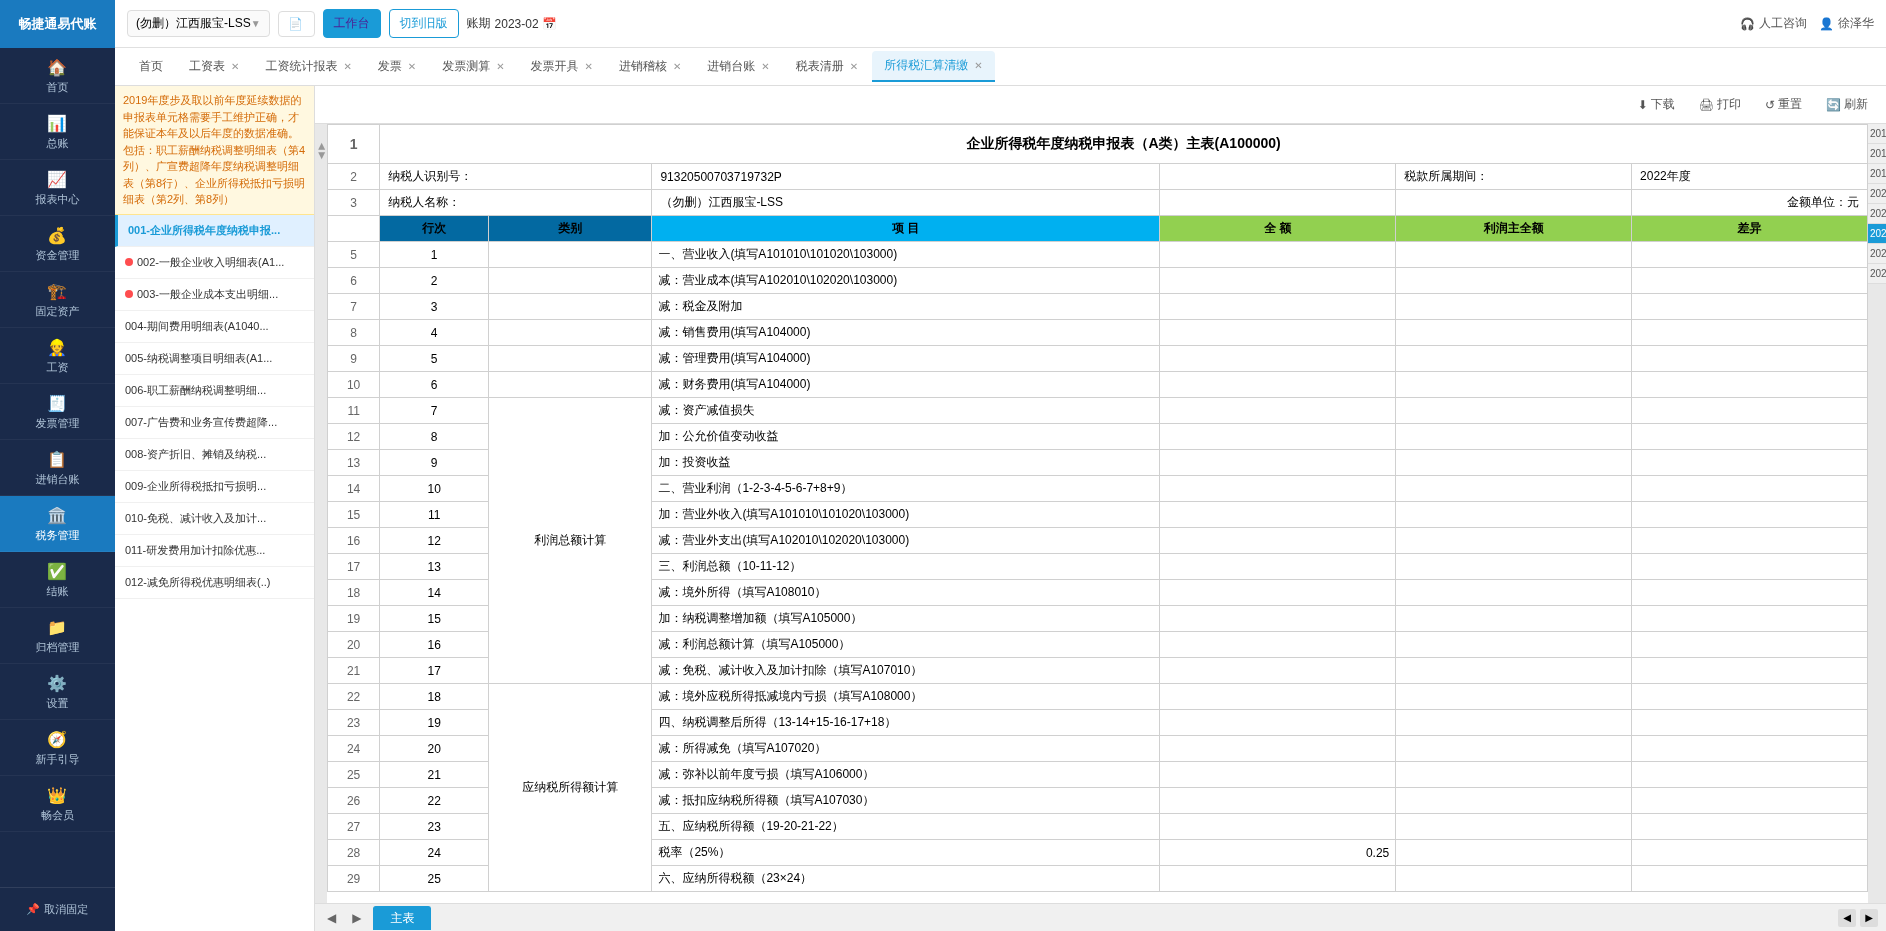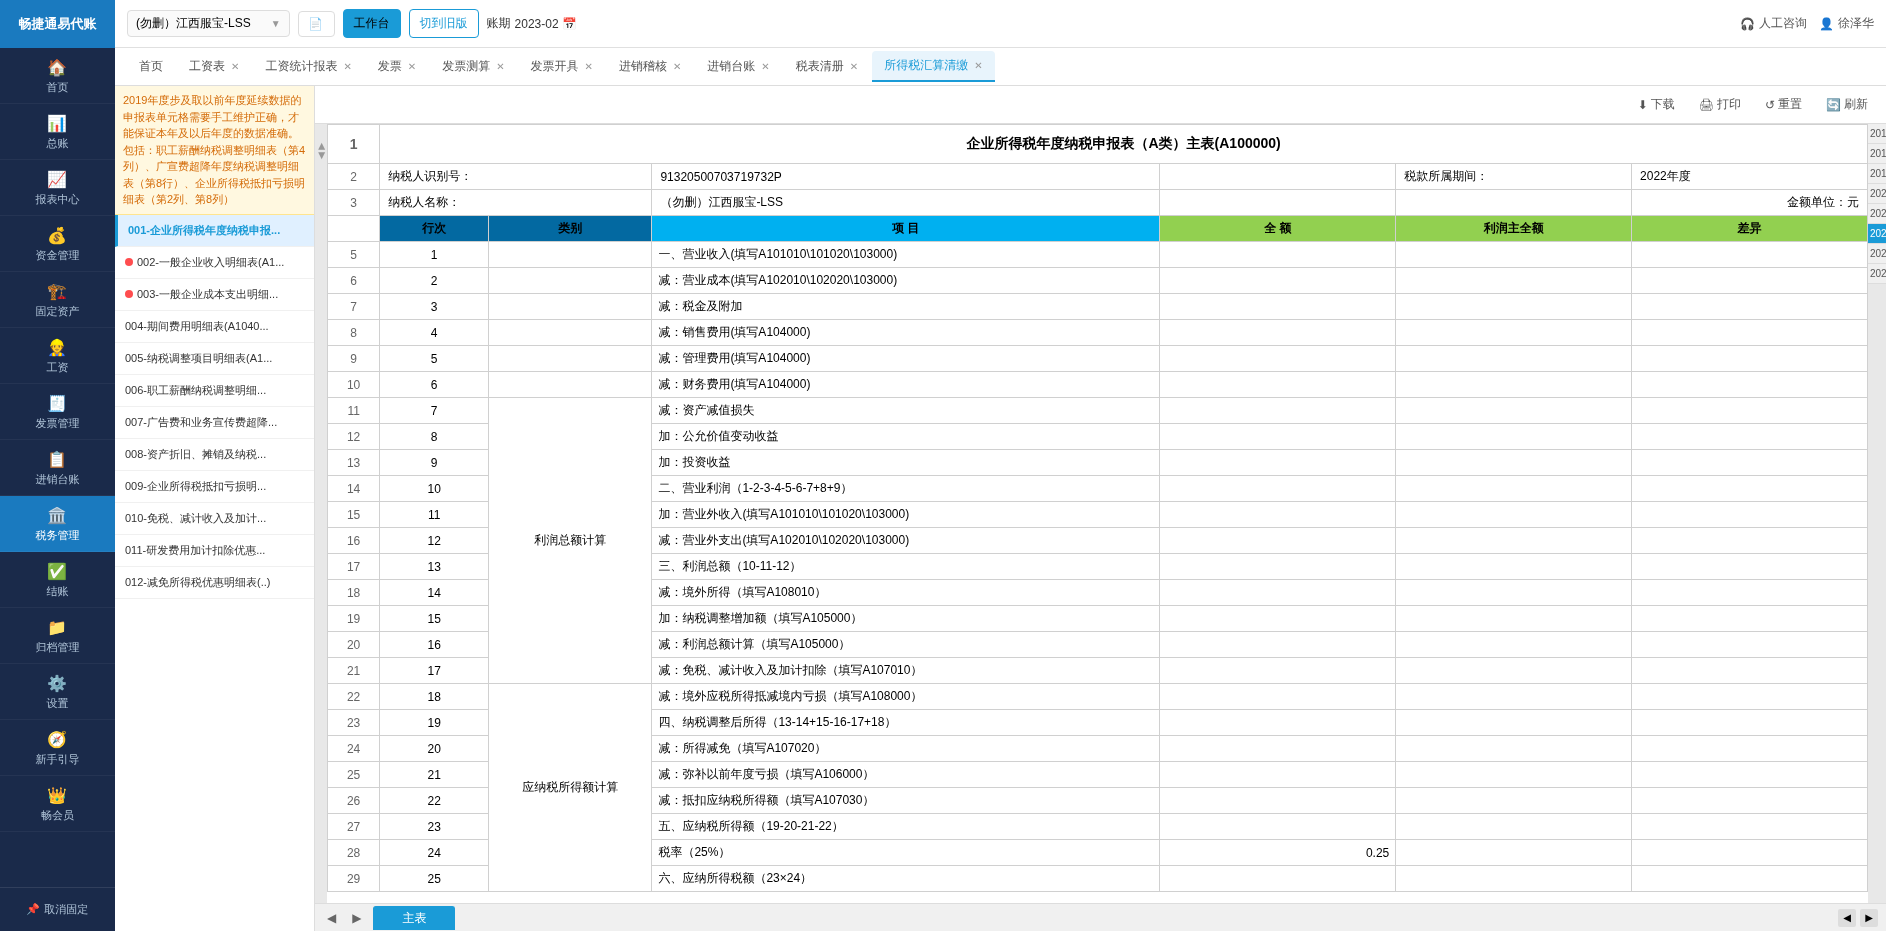--- a/index.html
+++ b/index.html
@@ -13,24 +13,24 @@
     .sidebar-item .icon { font-size: 16px; margin-bottom: 3px; }
     .sidebar-item.active { background: #1a7abf; color: #fff; }
     .sidebar-bottom { margin-top: auto; border-top: 1px solid rgba(255,255,255,0.1); padding: 8px 0; }
     .sidebar-bottom-item { display: flex; align-items: center; justify-content: center; padding: 6px; color: #b0c4d8; cursor: pointer; font-size: 11px; gap: 4px; }
 
     
     .main { flex: 1; display: flex; flex-direction: column; overflow: hidden; background: #f5f5f5; }
 
     
     .topbar { height: 48px; background: #fff; display: flex; align-items: center; padding: 0 12px; border-bottom: 1px solid #e0e0e0; gap: 8px; flex-shrink: 0; }
-    .topbar-company { display: flex; align-items: center; gap: 20px; border: 1px solid #ddd; border-radius: 4px; padding: 4px 8px; cursor: pointer; background: #fafafa; }
+    .topbar-company { display: flex; align-items: center; gap: 0; border: 1px solid #ddd; border-radius: 4px; padding: 4px 8px; cursor: pointer; background: #fafafa; }
     .topbar-company .arrow { color: #999; font-size: 10px; }
     .topbar-btn { display: flex; align-items: center; gap: 3px; padding: 5px 10px; border-radius: 4px; cursor: pointer; font-size: 12px; border: 1px solid #ddd; background: #fff; }
-    .topbar-btn.primary { background: #1a9bd7; color: #000000; border-color: #1a9bd7; }
+    .topbar-btn.primary { background: #1a9bd7; color: #4c1d95; border-color: #1a9bd7; }
     .topbar-btn.outline { border-color: #1a9bd7; color: #1a9bd7; }
     .topbar-account { display: flex; align-items: center; gap: 4px; color: #333; font-size: 12px; }
     .topbar-right { margin-left: auto; display: flex; align-items: center; gap: 12px; color: #555; }
     .user-info { display: flex; align-items: center; gap: 4px; }
 
     
     .navtabs { height: 38px; background: #fff; display: flex; align-items: center; padding: 0 12px; border-bottom: 1px solid #ddd; gap: 2px; flex-shrink: 0; overflow-x: auto; }
     .navtab { display: flex; align-items: center; gap: 4px; padding: 6px 12px; cursor: pointer; color: #555; font-size: 12px; border-radius: 4px 4px 0 0; white-space: nowrap; }
     .navtab.active { background: #e8f4fc; color: #1a9bd7; border-bottom: 2px solid #1a9bd7; }
     .navtab .close { color: #999; font-size: 10px; margin-left: 2px; cursor: pointer; }
@@ -73,21 +73,21 @@
     .main-table .header-row .col-je { background: #92d050; color: #000; }
     .main-table .header-row .col-lrje { background: #92d050; color: #000; }
     .main-table .header-row .col-cy { background: #92d050; color: #000; }
     .main-table .data-row td { background: #fff; }
     .main-table .cat-cell { background: #fff; text-align: center; vertical-align: middle; }
     .main-table .num-cell { text-align: center; }
     .main-table .val-cell { text-align: right; }
 
     
     .sheet-bottom { height: 28px; background: #f0f0f0; border-top: 1px solid #ddd; display: flex; align-items: center; padding: 0 8px; gap: 8px; flex-shrink: 0; }
-    .sheet-tab { padding: 3px 28px; background: #fff; border: 1px solid #ddd; border-bottom: none; cursor: pointer; font-size: 12px; border-radius: 3px 3px 0 0; }
+    .sheet-tab { padding: 3px 16px; background: #fff; border: 1px solid #ddd; border-bottom: none; cursor: pointer; font-size: 12px; border-radius: 3px 3px 0 0; }
     .sheet-tab.active { background: #1a9bd7; color: #fff; border-color: #1a9bd7; }
     .nav-arrow { cursor: pointer; color: #666; padding: 2px 4px; }
 
     .col-a { width: 60px; }
     .col-b { width: 90px; }
     .col-c { width: 280px; }
     .col-d { width: 130px; }
     .col-e { width: 130px; }
     .col-f { width: 130px; }
 

